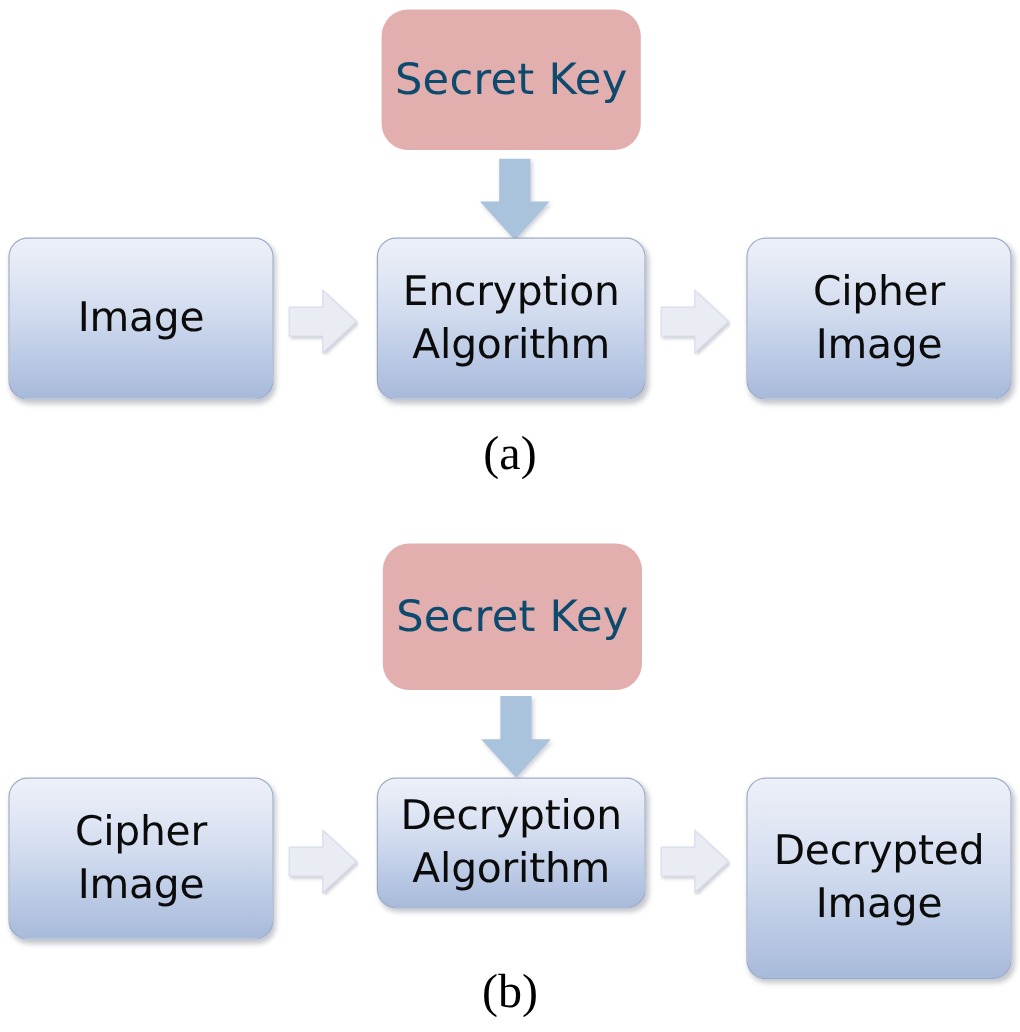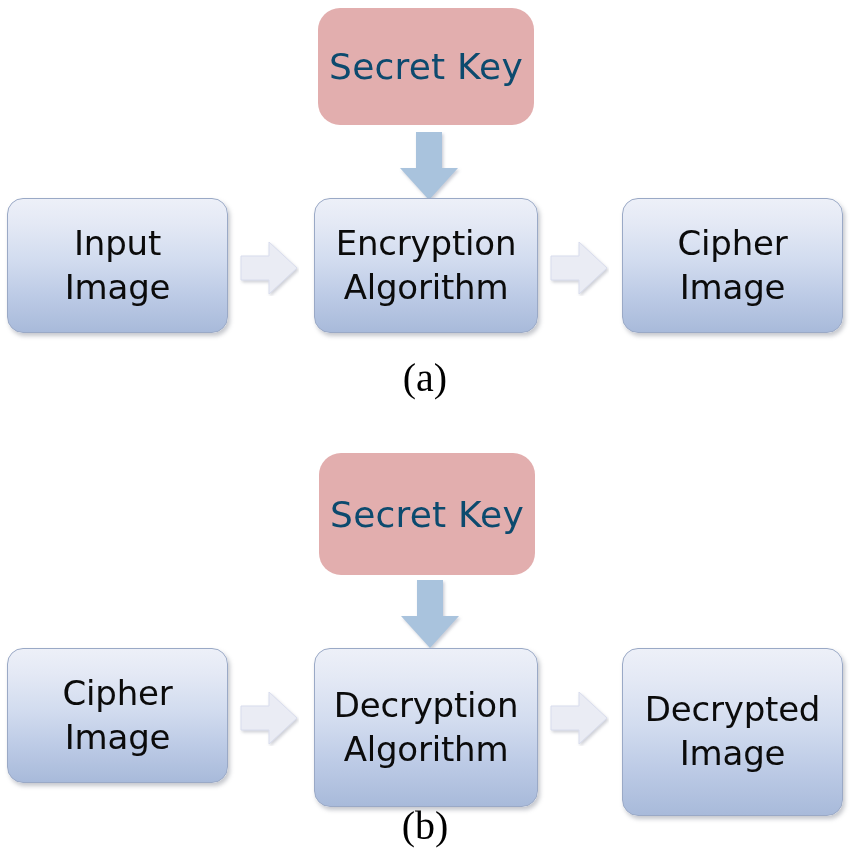--- a/index.html
+++ b/index.html
@@ -123,21 +123,20 @@
     <svg class="arrow arrow-down ad-a" viewBox="0 0 66 70">
       <defs>
         <filter id="shDownA" x="-40%" y="-40%" width="200%" height="200%">
           <feDropShadow dx="1.5" dy="2" stdDeviation="1.6" flood-color="#8d93a4" flood-opacity="0.45"></feDropShadow>
         </filter>
       </defs>
       <polygon points="20,0 46,0 46,36 62,36 33,68 4,36 20,36" fill="#a9c3dd" filter="url(#shDownA)"></polygon>
     </svg>
 
     <div class="node-box box-left row-top">
-      <span class="line">Input</span>
       <span class="line">Image</span>
     </div>
 
     <svg class="arrow arrow-right ar-a1" viewBox="0 0 60 56">
       <defs>
         <filter id="shRA1" x="-40%" y="-40%" width="200%" height="200%">
           <feDropShadow dx="1.5" dy="2" stdDeviation="1.4" flood-color="#9599a8" flood-opacity="0.45"></feDropShadow>
         </filter>
       </defs>
       <polygon points="2,16 30,16 30,2 58,28 30,54 30,40 2,40" fill="#eaecf4" stroke="#d8dced" stroke-width="1" filter="url(#shRA1)"></polygon>
@@ -187,21 +186,21 @@
 
     <svg class="arrow arrow-right" style="left:239px; top:260px;" viewBox="0 0 60 56">
       <defs>
         <filter id="shRB1" x="-40%" y="-40%" width="200%" height="200%">
           <feDropShadow dx="1.5" dy="2" stdDeviation="1.4" flood-color="#9599a8" flood-opacity="0.45"></feDropShadow>
         </filter>
       </defs>
       <polygon points="2,16 30,16 30,2 58,28 30,54 30,40 2,40" fill="#eaecf4" stroke="#d8dced" stroke-width="1" filter="url(#shRB1)"></polygon>
     </svg>
 
-    <div class="node-box box-mid" style="top:218px; height:159px;">
+    <div class="node-box box-mid" style="top:218px; height:109px;">
       <span class="line">Decryption</span>
       <span class="line">Algorithm</span>
     </div>
 
     <svg class="arrow arrow-right" style="left:549px; top:260px;" viewBox="0 0 60 56">
       <defs>
         <filter id="shRB2" x="-40%" y="-40%" width="200%" height="200%">
           <feDropShadow dx="1.5" dy="2" stdDeviation="1.4" flood-color="#9599a8" flood-opacity="0.45"></feDropShadow>
         </filter>
       </defs>

